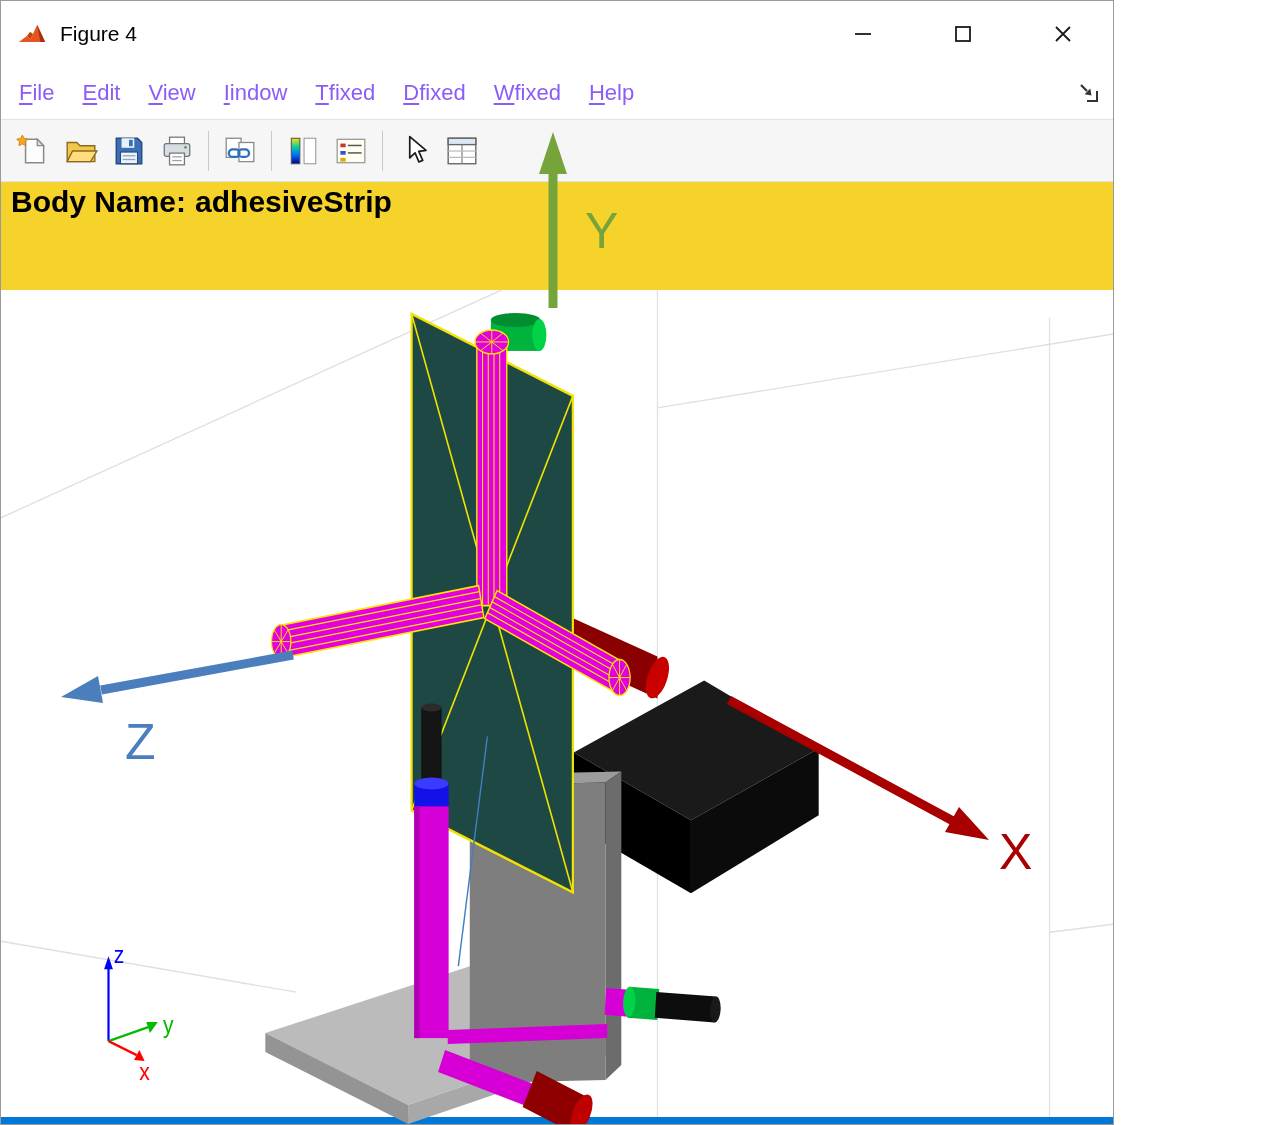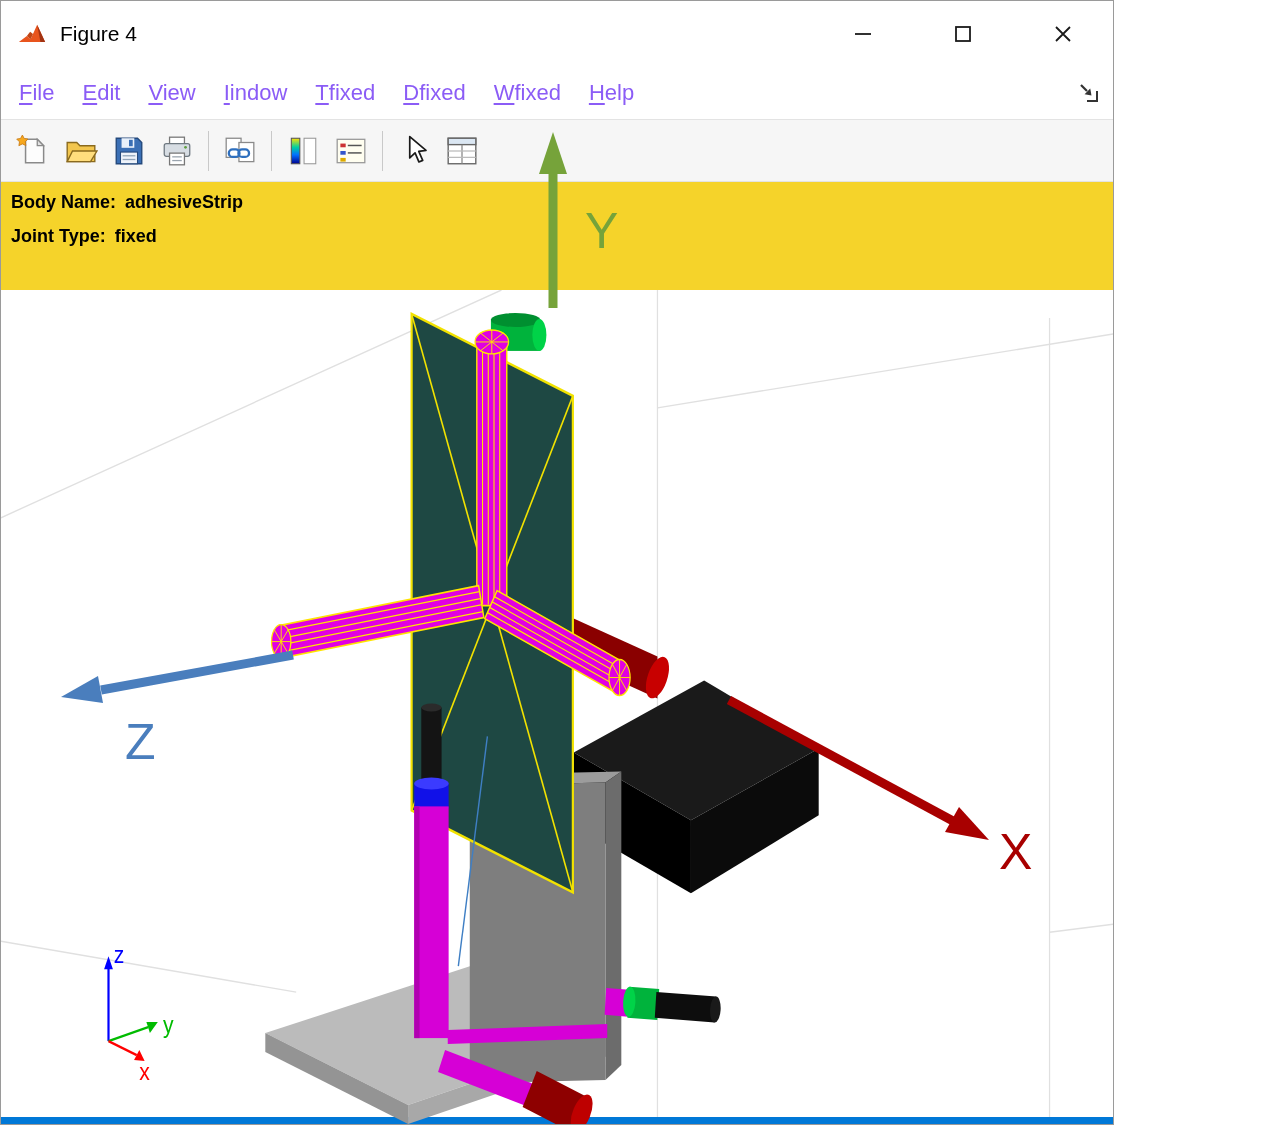--- a/index.html
+++ b/index.html
@@ -10,21 +10,21 @@
   .window-controls { margin-left: auto; align-self: stretch; display: flex; }
   .win-btn { width: 100px; border: none; background: transparent; display: flex; align-items: center; justify-content: center; cursor: pointer; }
   .menubar { flex: none; height: 52px; display: flex; align-items: center; padding: 0 12px 0 4px; background: #fff; }
   .menu-item { font-size: 22px; color: #8b5cf6; padding: 0 14px; border: none; background: transparent; cursor: pointer; font-family: inherit; }
   .menu-item .mn { text-decoration: underline; text-underline-offset: 3px; }
   .dock-btn { margin-left: auto; border: none; background: transparent; cursor: pointer; display: flex; align-items: center; }
   .toolbar { flex: none; height: 63px; background: #f6f6f6; border-top: 1px solid #e3e3e3; border-bottom: 1px solid #e3e3e3; display: flex; align-items: center; padding-left: 8px; }
   .tb-btn { width: 48px; height: 48px; border: none; background: transparent; display: flex; align-items: center; justify-content: center; cursor: pointer; }
   .tb-sep { width: 1px; height: 40px; background: #c9c9c9; margin: 0 7px; }
   .banner { flex: none; height: 108px; background: #F5D32A; padding: 3px 10px; }
-  .banner-line { font-size: 18px; font-weight: bold; color: #000; line-height: 34px; white-space: nowrap; }
+  .banner-line { font-size: 30px; font-weight: bold; color: #000; line-height: 34px; white-space: nowrap; }
   .banner-line .vl { margin-left: 9px; }
   .viewport { flex: 1; position: relative; background: #fff; }
   .scene { position: absolute; left: 0; top: 0; width: 100%; height: 100%; }
   .overlay { position: absolute; left: 0; top: 0; width: 1262px; height: 1125px; pointer-events: none; z-index: 40; }
   .axis-label { font-size: 50px; font-family: "Liberation Sans", sans-serif; }
   .triad-label { font-size: 24px; font-family: "Liberation Sans", sans-serif; }
 </style>
 </head>
 <body>
 
@@ -154,21 +154,20 @@
         <rect x="3" y="4" width="26" height="6" fill="#DBE7F3" stroke="#666" stroke-width="1.3"></rect>
         <line x1="16" y1="10" x2="16" y2="28" stroke="#888" stroke-width="1.2"></line>
         <line x1="3" y1="16" x2="29" y2="16" stroke="#BBB" stroke-width="1.2"></line>
         <line x1="3" y1="22" x2="29" y2="22" stroke="#BBB" stroke-width="1.2"></line>
       </svg>
     </button>
   </div>
 
   <div class="banner" style="background: rgb(245, 211, 42);">
     <div class="banner-line"><span>Body Name:</span><span class="vl">adhesiveStrip</span></div>
-    <div class="banner-line"><span>Joint Type:</span><span class="vl">fixed</span></div>
   </div>
 
   <div class="viewport">
     <svg class="scene" viewBox="0 0 1262 835" preserveAspectRatio="none">
       <g stroke="#E0E0E0" stroke-width="1.4">
         <line x1="0" y1="228" x2="568" y2="0"></line>
         <line x1="745" y1="118" x2="1262" y2="44"></line>
         <line x1="745" y1="0" x2="745" y2="835"></line>
         <line x1="1190" y1="28" x2="1190" y2="835"></line>
         <line x1="0" y1="652" x2="335" y2="703"></line>

